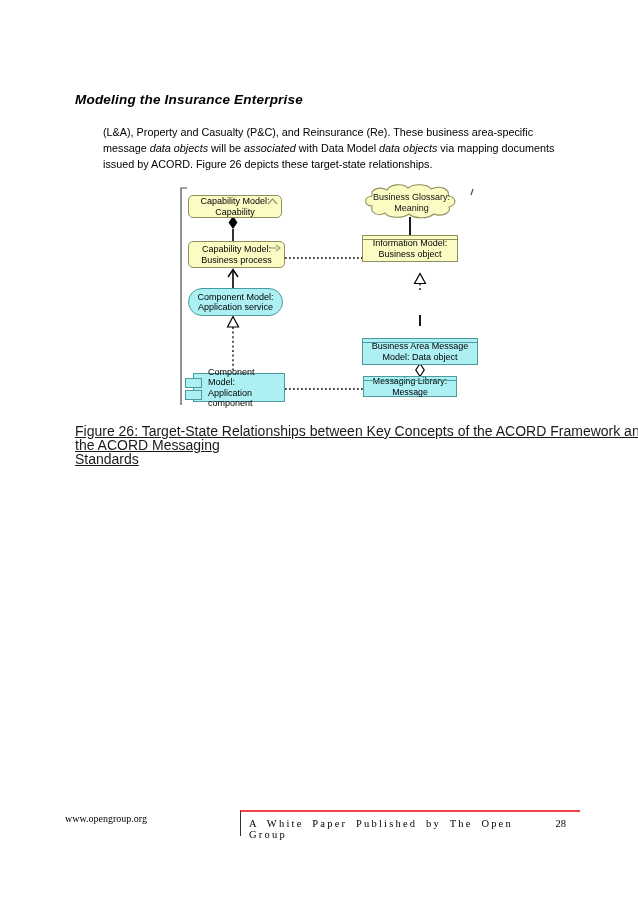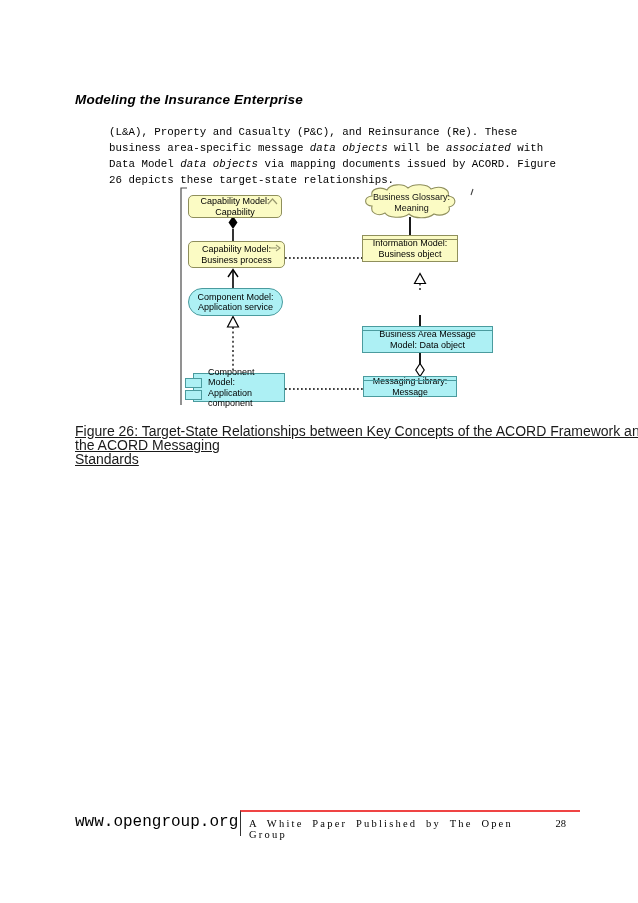--- a/index.html
+++ b/index.html
@@ -1,43 +1,43 @@
 <!DOCTYPE html>
 <html style="--yellow_fill: #FBFBC4; --yellow_border: #8F8F5C; --cyan_fill: #ADF0F4; --cyan_border: #4A9B9E; --band_color: #777750; --line: #1a1a1a;"><head>
 <meta charset="utf-8">
 <style>
   html,body{margin:0;padding:0;background:#fff;}
   .page{position:relative;width:638px;height:903px;background:#fff;overflow:hidden;
         font-family:"Liberation Sans",sans-serif;color:#111;padding-left:24px;}
   .heading{position:absolute;left:75px;top:92px;font-size:13.5px;font-weight:bold;
            font-style:italic;letter-spacing:.2px;color:#000;}
-  .body-par{position:absolute;left:109px;top:124px;width:455px;
-            font-family:Liberation Mono, monospace;font-size:10.8px;line-height:16px;color:#000;}
+  .body-par{position:absolute;left:103px;top:124px;width:455px;
+            font-family:Liberation Sans, sans-serif;font-size:10.8px;line-height:16px;color:#000;}
   .caption{position:absolute;left:75px;top:424px;font-size:14px;line-height:14px;color:#1a1a1a;text-decoration:underline;}
   
   .diagram{position:absolute;left:0;top:0;width:638px;height:903px;}
   .connectors{position:absolute;left:0;top:0;z-index:1;}
   .node{position:absolute;z-index:2;display:flex;flex-direction:column;justify-content:center;
         align-items:center;text-align:center;font-size:9px;line-height:10.5px;color:#000;
         box-sizing:border-box;}
   .yellow{background:var(--yellow_fill);border:1px solid var(--yellow_border);}
   .cyan{background:var(--cyan_fill);border:1px solid var(--cyan_border);}
   .rounded{border-radius:5px;}
   .pill{border-radius:14px;}
   .band::before{content:"";position:absolute;left:0;right:0;top:3px;height:0;
         border-top:1px solid var(--band_color);}
   .band-y::before{border-top-color:var(--yellow_border);}
   .band-c::before{border-top-color:var(--cyan_border);}
   .corner-icon{position:absolute;top:2px;right:3px;}
   .tab{position:absolute;width:15px;height:8px;background:var(--cyan_fill);
        border:1px solid var(--cyan_border);left:-9px;z-index:3;}
   .cloud-label{position:absolute;z-index:2;text-align:center;font-size:9px;line-height:10.5px;}
   
-  .footer-left{position:absolute;left:75px;top:813px;font-family:Liberation Mono, monospace;
-               font-size:16px;color:#000;}
+  .footer-left{position:absolute;left:65px;top:813px;font-family:Liberation Serif, serif;
+               font-size:10px;color:#000;}
   .footer-box{position:absolute;left:240px;top:810px;width:340px;height:26px;
               border-top:2px solid #ef4444;border-left:1px solid #333;box-sizing:border-box;
               display:flex;justify-content:space-between;align-items:flex-start;
               font-family:"Liberation Serif",serif;font-size:10.5px;color:#000;}
   .footer-center{padding:6px 0 0 8px;letter-spacing:2.2px;word-spacing:4px;}
   .footer-page{padding:6px 14px 0 0;}
 </style>
 </head>
 <body>
 
@@ -128,21 +128,21 @@
       <div>Business Glossary:</div>
       <div>Meaning</div>
     </div>
 
     <div class="node yellow band band-y" style="left:362px;top:235px;width:96px;height:27px">
       <span>Information Model:</span>
       <span>Business object</span>
     </div>
 
 
-    <div class="node cyan band band-c" style="left:362px;top:326px;width:131px;height:27px">
+    <div class="node cyan band band-c" style="left:362px;top:338px;width:116px;height:27px">
       <span>Business Area Message</span>
       <span>Model: Data object</span>
     </div>
 
     <div class="node cyan band band-c" style="left:363px;top:376px;width:94px;height:21px;font-size:8.8px">
       <span>Messaging Library: Message</span>
     </div>
 
   </div>
 

